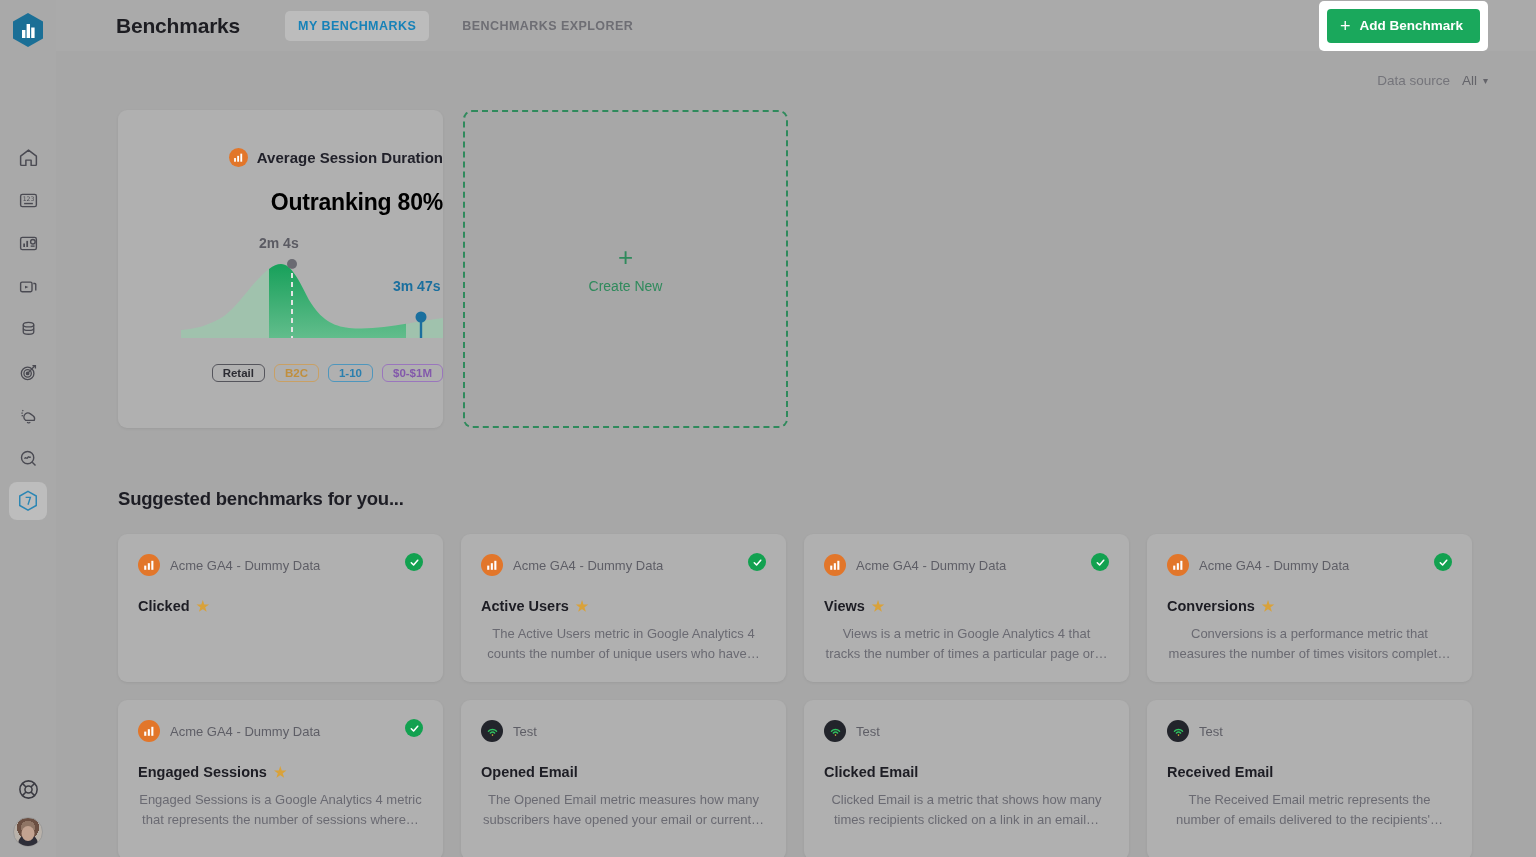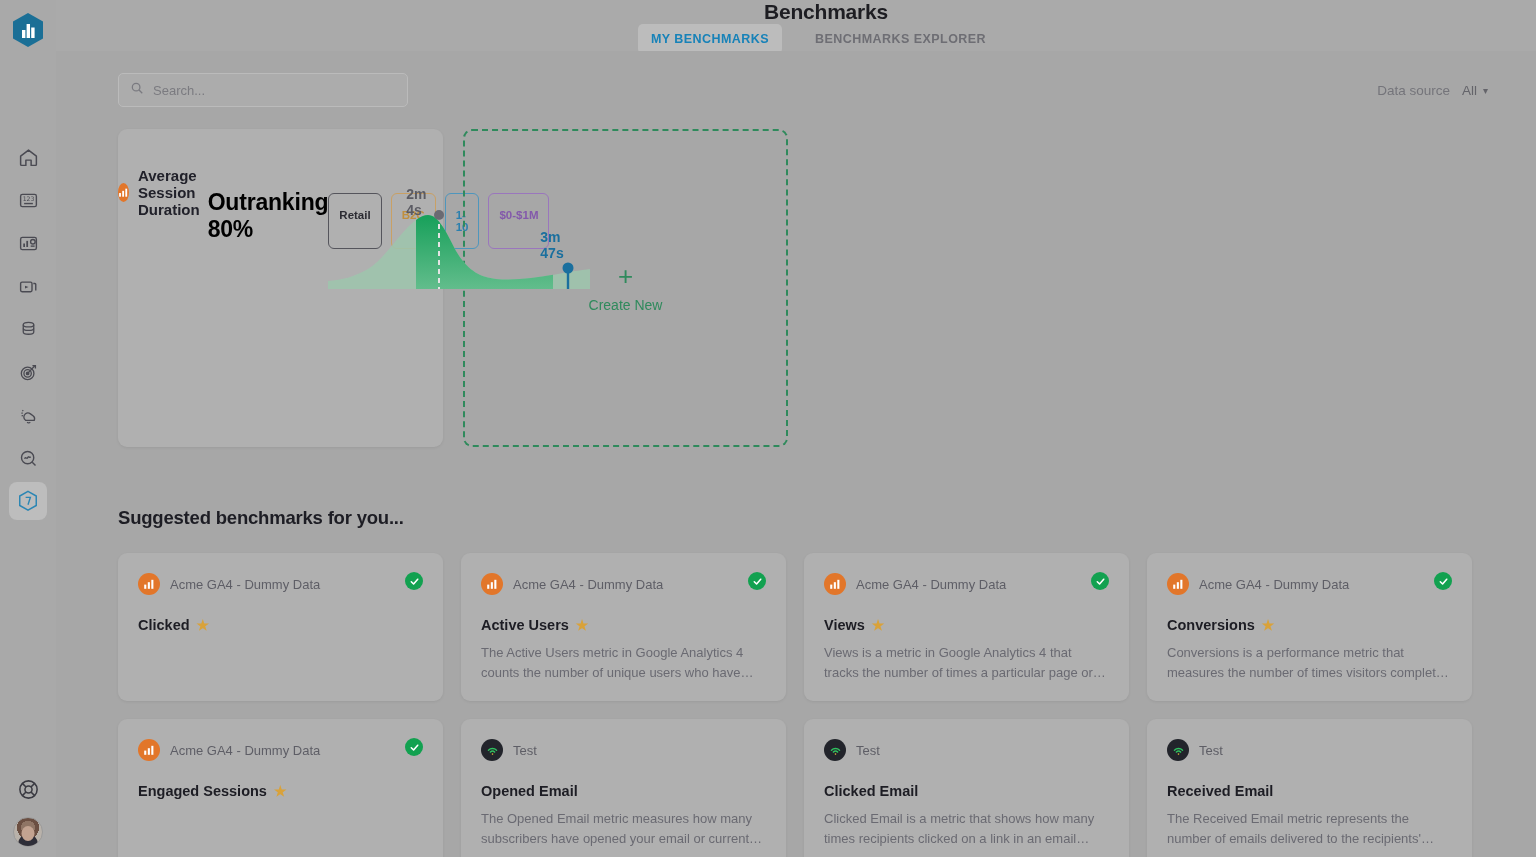--- a/index.html
+++ b/index.html
@@ -40,21 +40,21 @@
   }
   .avatar::before {
     content:""; position:absolute; left:50%; top:30%; width:13px; height:15px;
     transform:translateX(-50%); border-radius:50%; background:#c3a391; z-index:2;
   }
 
   
   .topbar {
     position: absolute; left: 56px; top: 0; width: 1480px; height: 51px;
     background: #aaaaaa;
-    display: flex; align-items: center; flex-direction: column;
+    display: flex; align-items: center;
   }
   .page-title {
     font-size: 21px; font-weight: 700; color: #1d1d22;
     margin-left: 60px; letter-spacing: -0.2px;
   }
   .tabs { display: flex; align-items: center; margin-left: 45px; gap: 20px; }
   .tab {
     font-size: 12.5px; font-weight: 700; letter-spacing: 0.45px;
     padding: 8px 13px; border-radius: 5px; cursor: pointer;
     color: #6e6e74; white-space: nowrap;
@@ -106,21 +106,21 @@
     display: flex; align-items: center; gap: 6px;
     color: #64646a; cursor: pointer; font-size: 13.5px;
   }
   .caret { font-size: 10px; }
 
   
   .top-cards { display: flex; gap: 20px; padding: 22px 0 0 62px; }
   .bm-card {
     width: 325px; height: 318px;
     background: #b0b0b0; border-radius: 9px;
-    display: flex; flex-direction: row; align-items: flex-start;
+    display: flex; flex-direction: column; align-items: flex-end;
     padding-top: 38px; cursor: pointer;
     box-shadow: 0 1px 3px rgba(0,0,0,0.07);
   }
   .bm-head { display: flex; align-items: center; gap: 9px; }
   .ga-dot {
     width: 19px; height: 19px; border-radius: 50%;
     background: #e2762a; display: flex; align-items: center; justify-content: center;
   }
   .bm-head-title { font-size: 15px; font-weight: 700; color: #21212a; }
   .outranking {
@@ -131,21 +131,21 @@
   .lbl-peak {
     position: absolute; left: 78px; top: -3px;
     font-size: 14px; font-weight: 700; color: #5b5b63;
   }
   .lbl-you {
     position: absolute; left: 212px; top: 40px;
     font-size: 14px; font-weight: 700; color: #1a6f9e;
   }
   .tags { margin-top: 26px; display: flex; gap: 9px; }
   .tag {
-    font-size: 11.5px; font-weight: 700; padding: 15px 10px;
+    font-size: 11.5px; font-weight: 700; padding: 2px 10px;
     border-radius: 6px; border: 1.5px solid;
   }
   .tag-retail { color: #2c2c33; border-color: #55555c; }
   .tag-b2c { color: #c08f3e; border-color: #c9a064; }
   .tag-size { color: #2a7fae; border-color: #4e96bd; }
   .tag-rev { color: #8359ab; border-color: #9a76bd; }
 
   .create-card {
     width: 325px; height: 318px;
     border: 2px dashed #2f8a5c; border-radius: 9px;
@@ -155,21 +155,21 @@
   .create-plus { font-size: 26px; color: #2f8a5c; font-weight: 400; line-height: 1; }
   .create-label { font-size: 14px; color: #2f8a5c; }
 
   
   .sec-title {
     padding: 60px 0 0 62px;
     font-size: 18.5px; font-weight: 700; color: #1d1d24; letter-spacing: -0.2px;
   }
   .grid {
     display: grid; grid-template-columns: repeat(4, 325px);
-    gap: 18px; padding: 24px 0 0 62px;
+    gap: 18px; padding: 24px 0 0 62px; text-align: center;
   }
   .sg-card {
     height: 148px; background: #b0b0b0; border-radius: 9px;
     padding: 20px 20px 0 20px; position: relative; cursor: pointer;
     box-shadow: 0 1px 3px rgba(0,0,0,0.07); overflow: hidden;
   }
   .sg-src { display: flex; align-items: center; gap: 10px; }
   .src-icon { width: 22px; height: 22px; border-radius: 50%;
               display: flex; align-items: center; justify-content: center; flex: 0 0 22px; }
   .src-ga { background: #e2762a; }
@@ -299,29 +299,20 @@
       <button class="add-bm">
         <span class="plus-sm">+</span>
         <span>Add Benchmark</span>
       </button>
     </div>
   </div>
 
   <div class="content">
 
     <div class="toolbar">
-      <div class="search-box">
-        <span>
-          <svg width="14" height="14" viewBox="0 0 24 24" fill="none" stroke="#7a7a80" stroke-width="2.2">
-            <circle cx="10.5" cy="10.5" r="6.5"></circle>
-              <line x1="15.5" y1="15.5" x2="21" y2="21"></line>
-          </svg>
-        </span>
-        <input type="text" placeholder="Search..." style="">
-      </div>
       <div class="ds-group">
         <span>Data source</span>
         <span class="ds-select">
           <span>All</span>
           <span class="caret">▾</span>
         </span>
       </div>
     </div>
 
     <div class="top-cards">
@@ -496,20 +487,21 @@
         </div>
         <span class="check">
           <svg width="11" height="11" viewBox="0 0 24 24" fill="none" stroke="#fff" stroke-width="3.4" stroke-linecap="round" stroke-linejoin="round">
               <polyline points="5,12.5 10,17.5 19,7"></polyline>
             </svg>
         </span>
         <div class="sg-metric">
           <span>Engaged Sessions</span>
           <span class="star">★</span>
         </div>
+        <div class="sg-desc">Engaged Sessions is a Google Analytics 4 metric that represents the number of sessions where…</div>
       </div>
 
       <div class="sg-card">
         <div class="sg-src">
           <span class="src-icon src-test">
             <svg width="13" height="13" viewBox="0 0 24 24" fill="none" stroke="#2fbf5f" stroke-width="2.6" stroke-linecap="round">
               <path d="M4.5 11.5a10.5 10.5 0 0 1 15 0"></path>
               <path d="M8 15a5.8 5.8 0 0 1 8 0"></path>
               <circle cx="12" cy="18.6" r="1.5" fill="#d2b23a" stroke="none"></circle>
             </svg>

